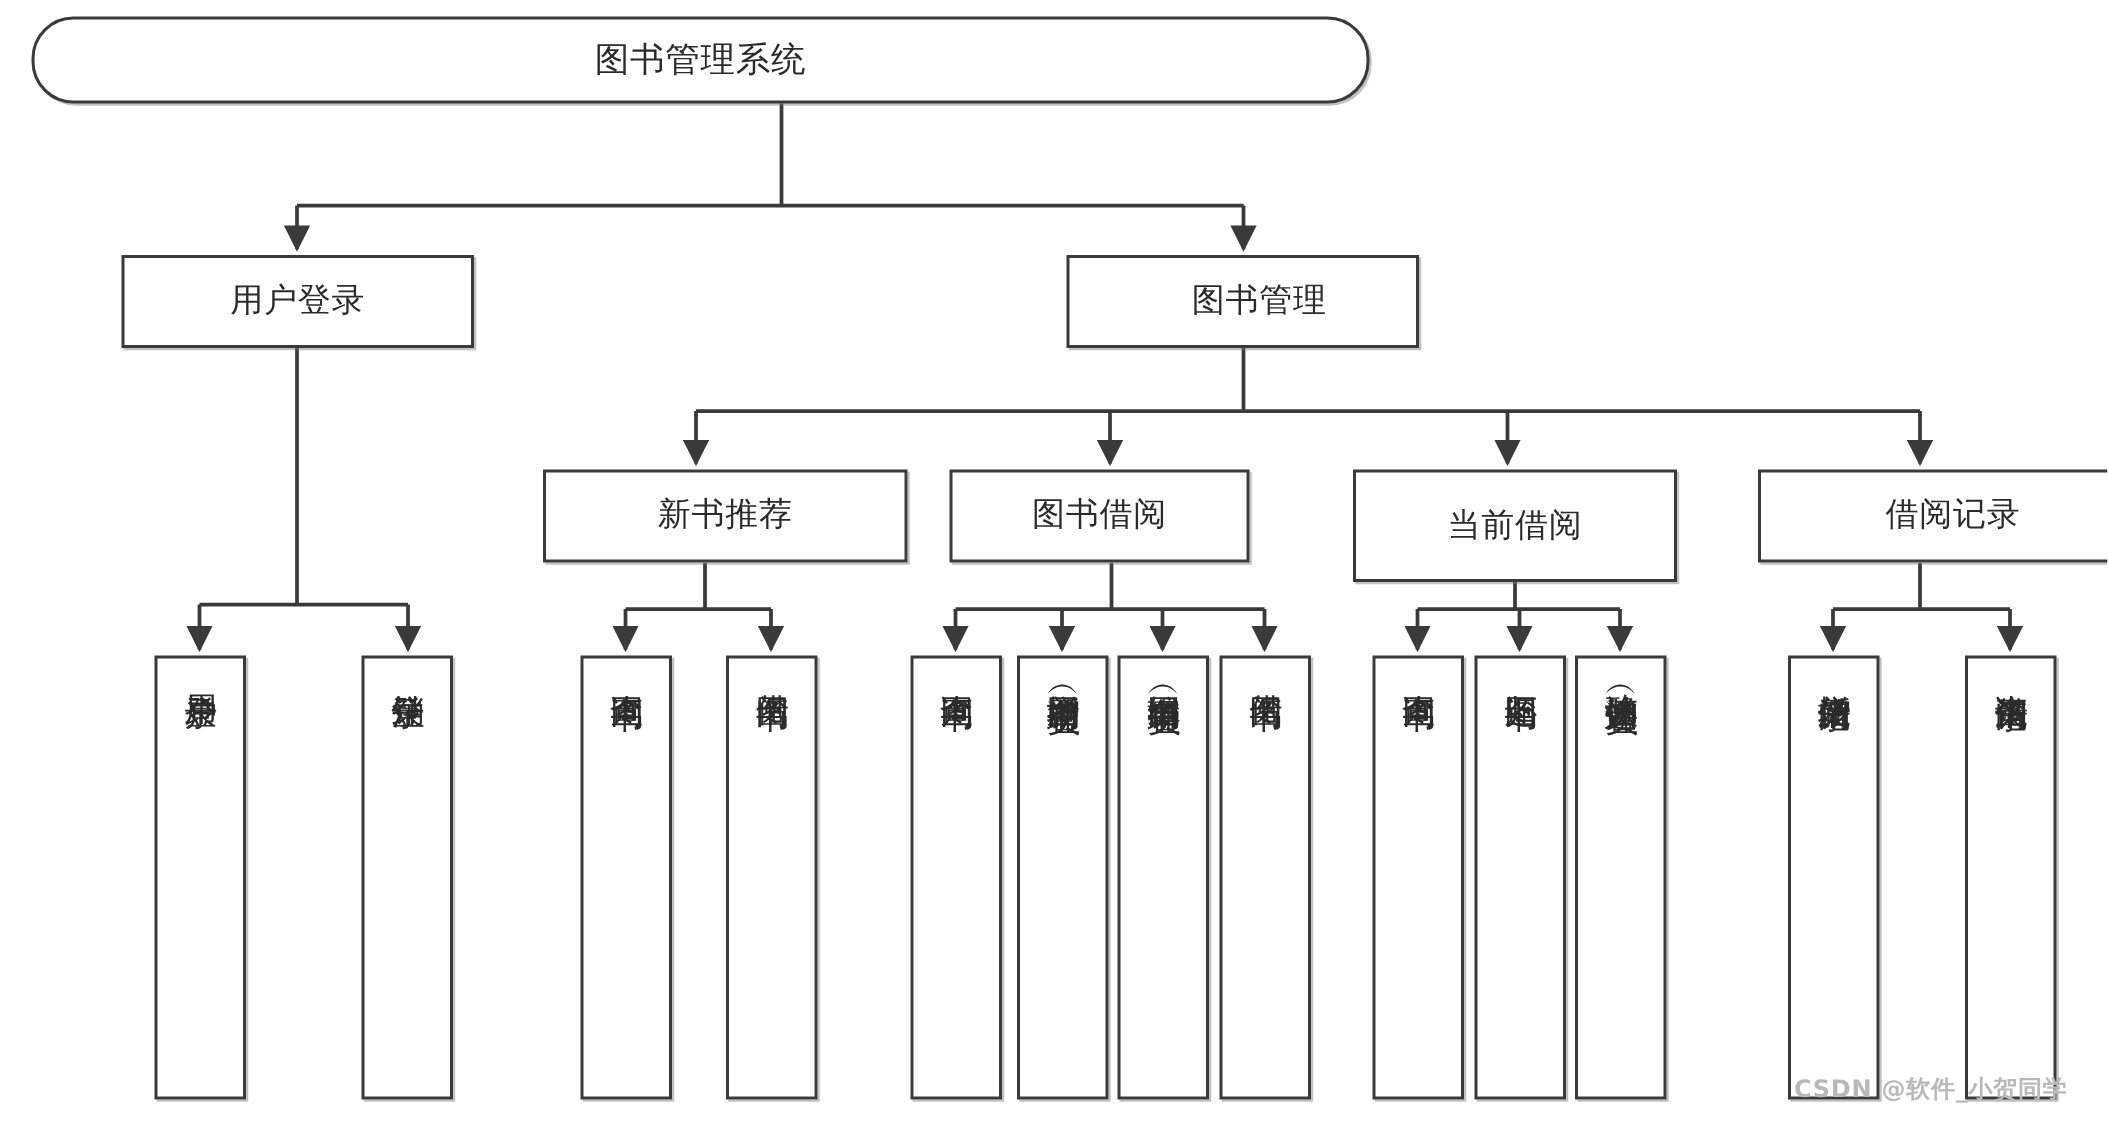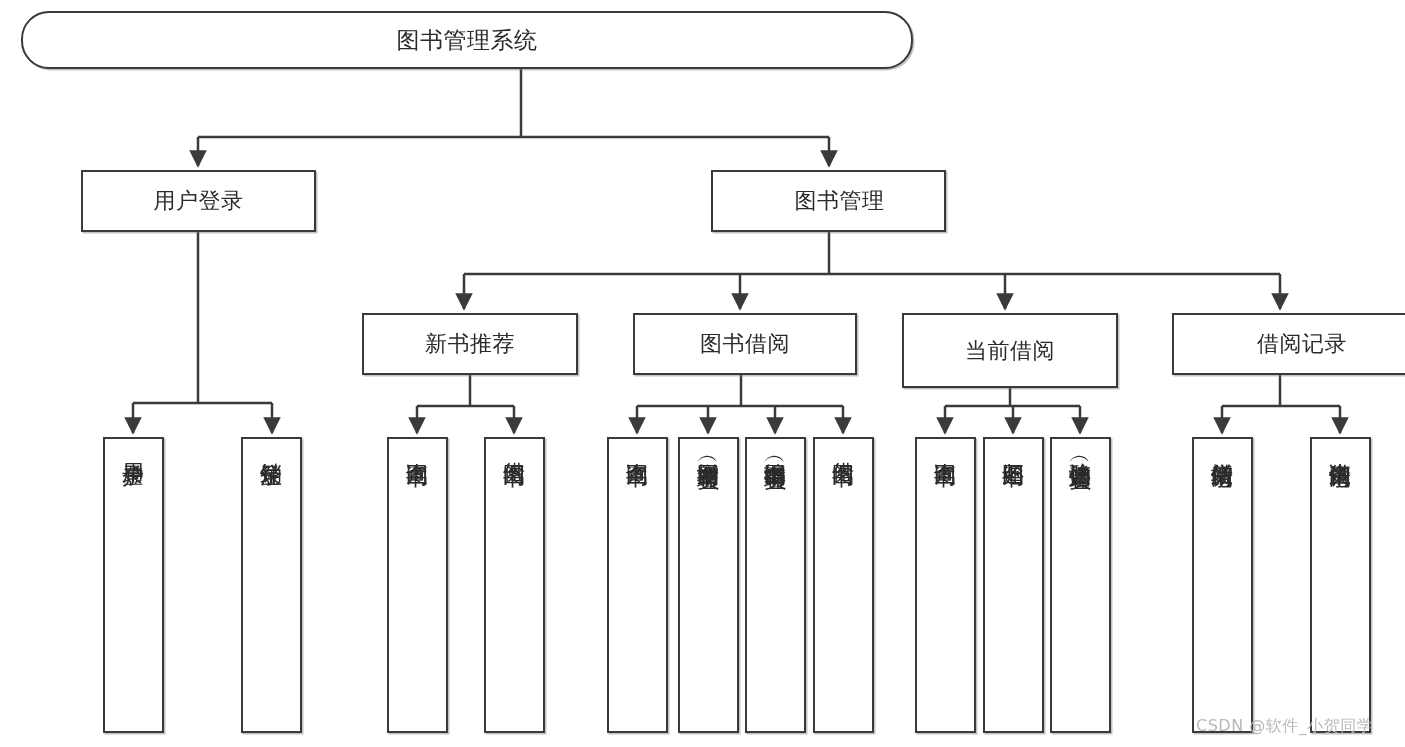--- a/index.html
+++ b/index.html
@@ -60,20 +60,21 @@
     white-space: nowrap;
   }
   .node.root .label { font-size: 23px; }
   .watermark {
     position: absolute;
     font-size: 16px;
     color: #b9b9b9;
     letter-spacing: 0.5px;
     white-space: nowrap;
     font-family: "DejaVu Sans", "Liberation Sans", sans-serif;
+    font-weight: bold;
   }
 </style>
 </head>
 <body>
 
 <div id="canvas" style="background: rgb(255, 255, 255);">
 
   <svg class="links" viewBox="0 0 1405 747">
     <defs>
       <marker id="arrow" viewBox="0 0 10 10" refX="9" refY="5" markerWidth="7" markerHeight="7" orient="auto-start-reverse">
@@ -128,24 +129,24 @@
     <span class="label">图书管理系统</span>
   </div>
 
   <div class="node horiz" style="left: 81px; top: 170px; width: 235px; height: 62px; border-color: rgb(58, 58, 58); color: rgb(43, 43, 43);">
     <span class="label">用户登录</span>
   </div>
   <div class="node horiz" style="left: 711px; top: 170px; width: 235px; height: 62px; border-color: rgb(58, 58, 58); color: rgb(43, 43, 43); padding-left: 22px;">
     <span class="label">图书管理</span>
   </div>
 
-  <div class="node horiz" style="left: 362px; top: 313px; width: 216px; height: 62px; border-color: rgb(58, 58, 58); color: rgb(43, 43, 43);">
+  <div class="node horiz" style="left: 362px; top: 313px; width: 243px; height: 62px; border-color: rgb(58, 58, 58); color: rgb(43, 43, 43);">
     <span class="label">新书推荐</span>
   </div>
-  <div class="node horiz" style="left: 633px; top: 313px; width: 224px; height: 62px; border-color: rgb(58, 58, 58); color: rgb(43, 43, 43);">
+  <div class="node horiz" style="left: 633px; top: 313px; width: 200px; height: 62px; border-color: rgb(58, 58, 58); color: rgb(43, 43, 43);">
     <span class="label">图书借阅</span>
   </div>
   <div class="node horiz" style="left: 902px; top: 313px; width: 216px; height: 75px; border-color: rgb(58, 58, 58); color: rgb(43, 43, 43);">
     <span class="label">当前借阅</span>
   </div>
   <div class="node horiz" style="left: 1172px; top: 313px; width: 260px; height: 62px; border-color: rgb(58, 58, 58); color: rgb(43, 43, 43);">
     <span class="label">借阅记录</span>
   </div>
 
   <div class="node vert" style="left: 103px; top: 437px; width: 61px; height: 296px; border-color: rgb(58, 58, 58); color: rgb(43, 43, 43);">

